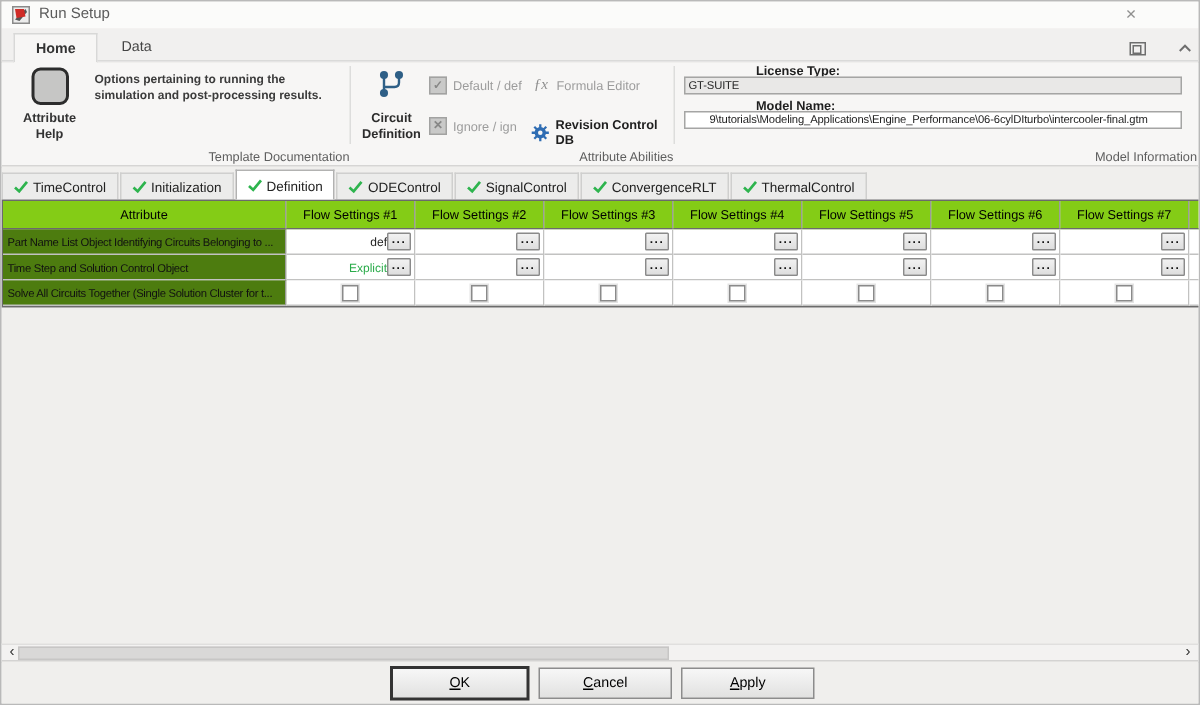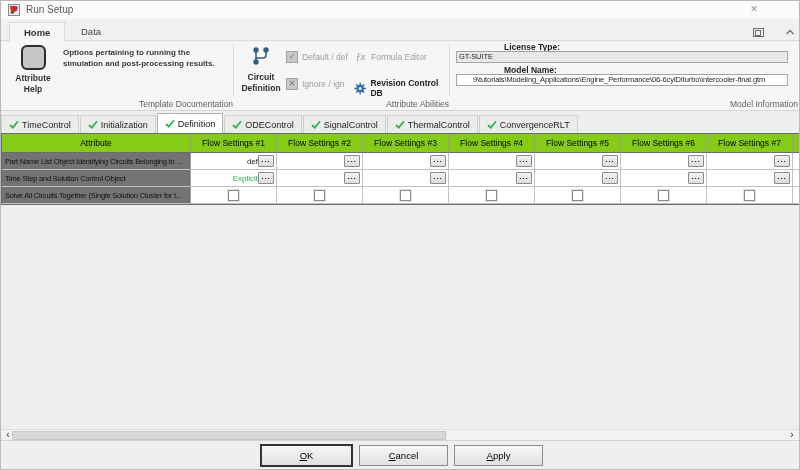--- a/index.html
+++ b/index.html
@@ -74,21 +74,21 @@
   .ctab.active { background:#ffffff; height:20px; border-color:#b2b2b1; position:relative; z-index:2; }
   
   .grid { position:absolute; left:0; top:132px; width:800px; border:1px solid #6b6b6b;
     display:grid; grid-template-columns:189px repeat(7, 86px) minmax(0,1fr); background:#fff; }
   .tr { display:contents; }
   .th { height:19px; background:#84cc16; border-right:1px solid #9c9c9b;
     border-bottom:1px solid #6b6b6b; display:flex; align-items:center; justify-content:center;
     font-size:8.5px; color:#000; white-space:nowrap; overflow:hidden; }
   .td { height:17px; background:#fff; border-right:1px solid #c2c2c1;
     border-bottom:1px solid #c2c2c1; display:flex; align-items:center; overflow:hidden; }
-  .td.attr { background:#737373; border-right:1px solid #9c9c9b; font-size:7.5px;
+  .td.attr { background:#4d7c0f; border-right:1px solid #9c9c9b; font-size:7.5px;
     letter-spacing:-0.2px; padding-left:3px; white-space:nowrap; color:#111; }
   .td.val { justify-content:flex-end; padding-right:2px; gap:0; font-size:8px; }
   .cellval { white-space:nowrap; }
   .cellval.green { color:#2aab4a; }
   .dots { width:16px; height:12px; background:linear-gradient(#f2f2f2,#dedede);
     border:1px solid #8a8a8a; border-radius:1px; font-size:8px; font-weight:700;
     letter-spacing:1px; line-height:7px; text-align:center; color:#111; flex:0 0 auto; }
   .td.ck { justify-content:center; padding:0; }
   .checkbox { width:11px; height:11px; background:#fff; border:1px solid #8a8a8a;
     box-shadow:0 0 0 1px #e3e3e3; }
@@ -223,27 +223,27 @@
     <div class="ctab">
       <svg width="10" height="9" viewBox="0 0 10 9">
           <path d="M1 5 L3.8 7.6 L9 1.2" fill="none" stroke="#2eb44e" stroke-width="1.8"></path>
         </svg>
       <span>SignalControl</span>
     </div>
     <div class="ctab">
       <svg width="10" height="9" viewBox="0 0 10 9">
           <path d="M1 5 L3.8 7.6 L9 1.2" fill="none" stroke="#2eb44e" stroke-width="1.8"></path>
         </svg>
+      <span>ConvergenceRLT</span>
+    </div>
+    <div class="ctab">
+      <svg width="10" height="9" viewBox="0 0 10 9">
+          <path d="M1 5 L3.8 7.6 L9 1.2" fill="none" stroke="#2eb44e" stroke-width="1.8"></path>
+        </svg>
       <span>ThermalControl</span>
-    </div>
-    <div class="ctab">
-      <svg width="10" height="9" viewBox="0 0 10 9">
-          <path d="M1 5 L3.8 7.6 L9 1.2" fill="none" stroke="#2eb44e" stroke-width="1.8"></path>
-        </svg>
-      <span>ConvergenceRLT</span>
     </div>
   </div>
 
   <div class="grid">
     <div class="tr">
       <div class="th">Attribute</div>
       <div class="th">Flow Settings #1</div>
       <div class="th">Flow Settings #2</div>
       <div class="th">Flow Settings #3</div>
       <div class="th">Flow Settings #4</div>

